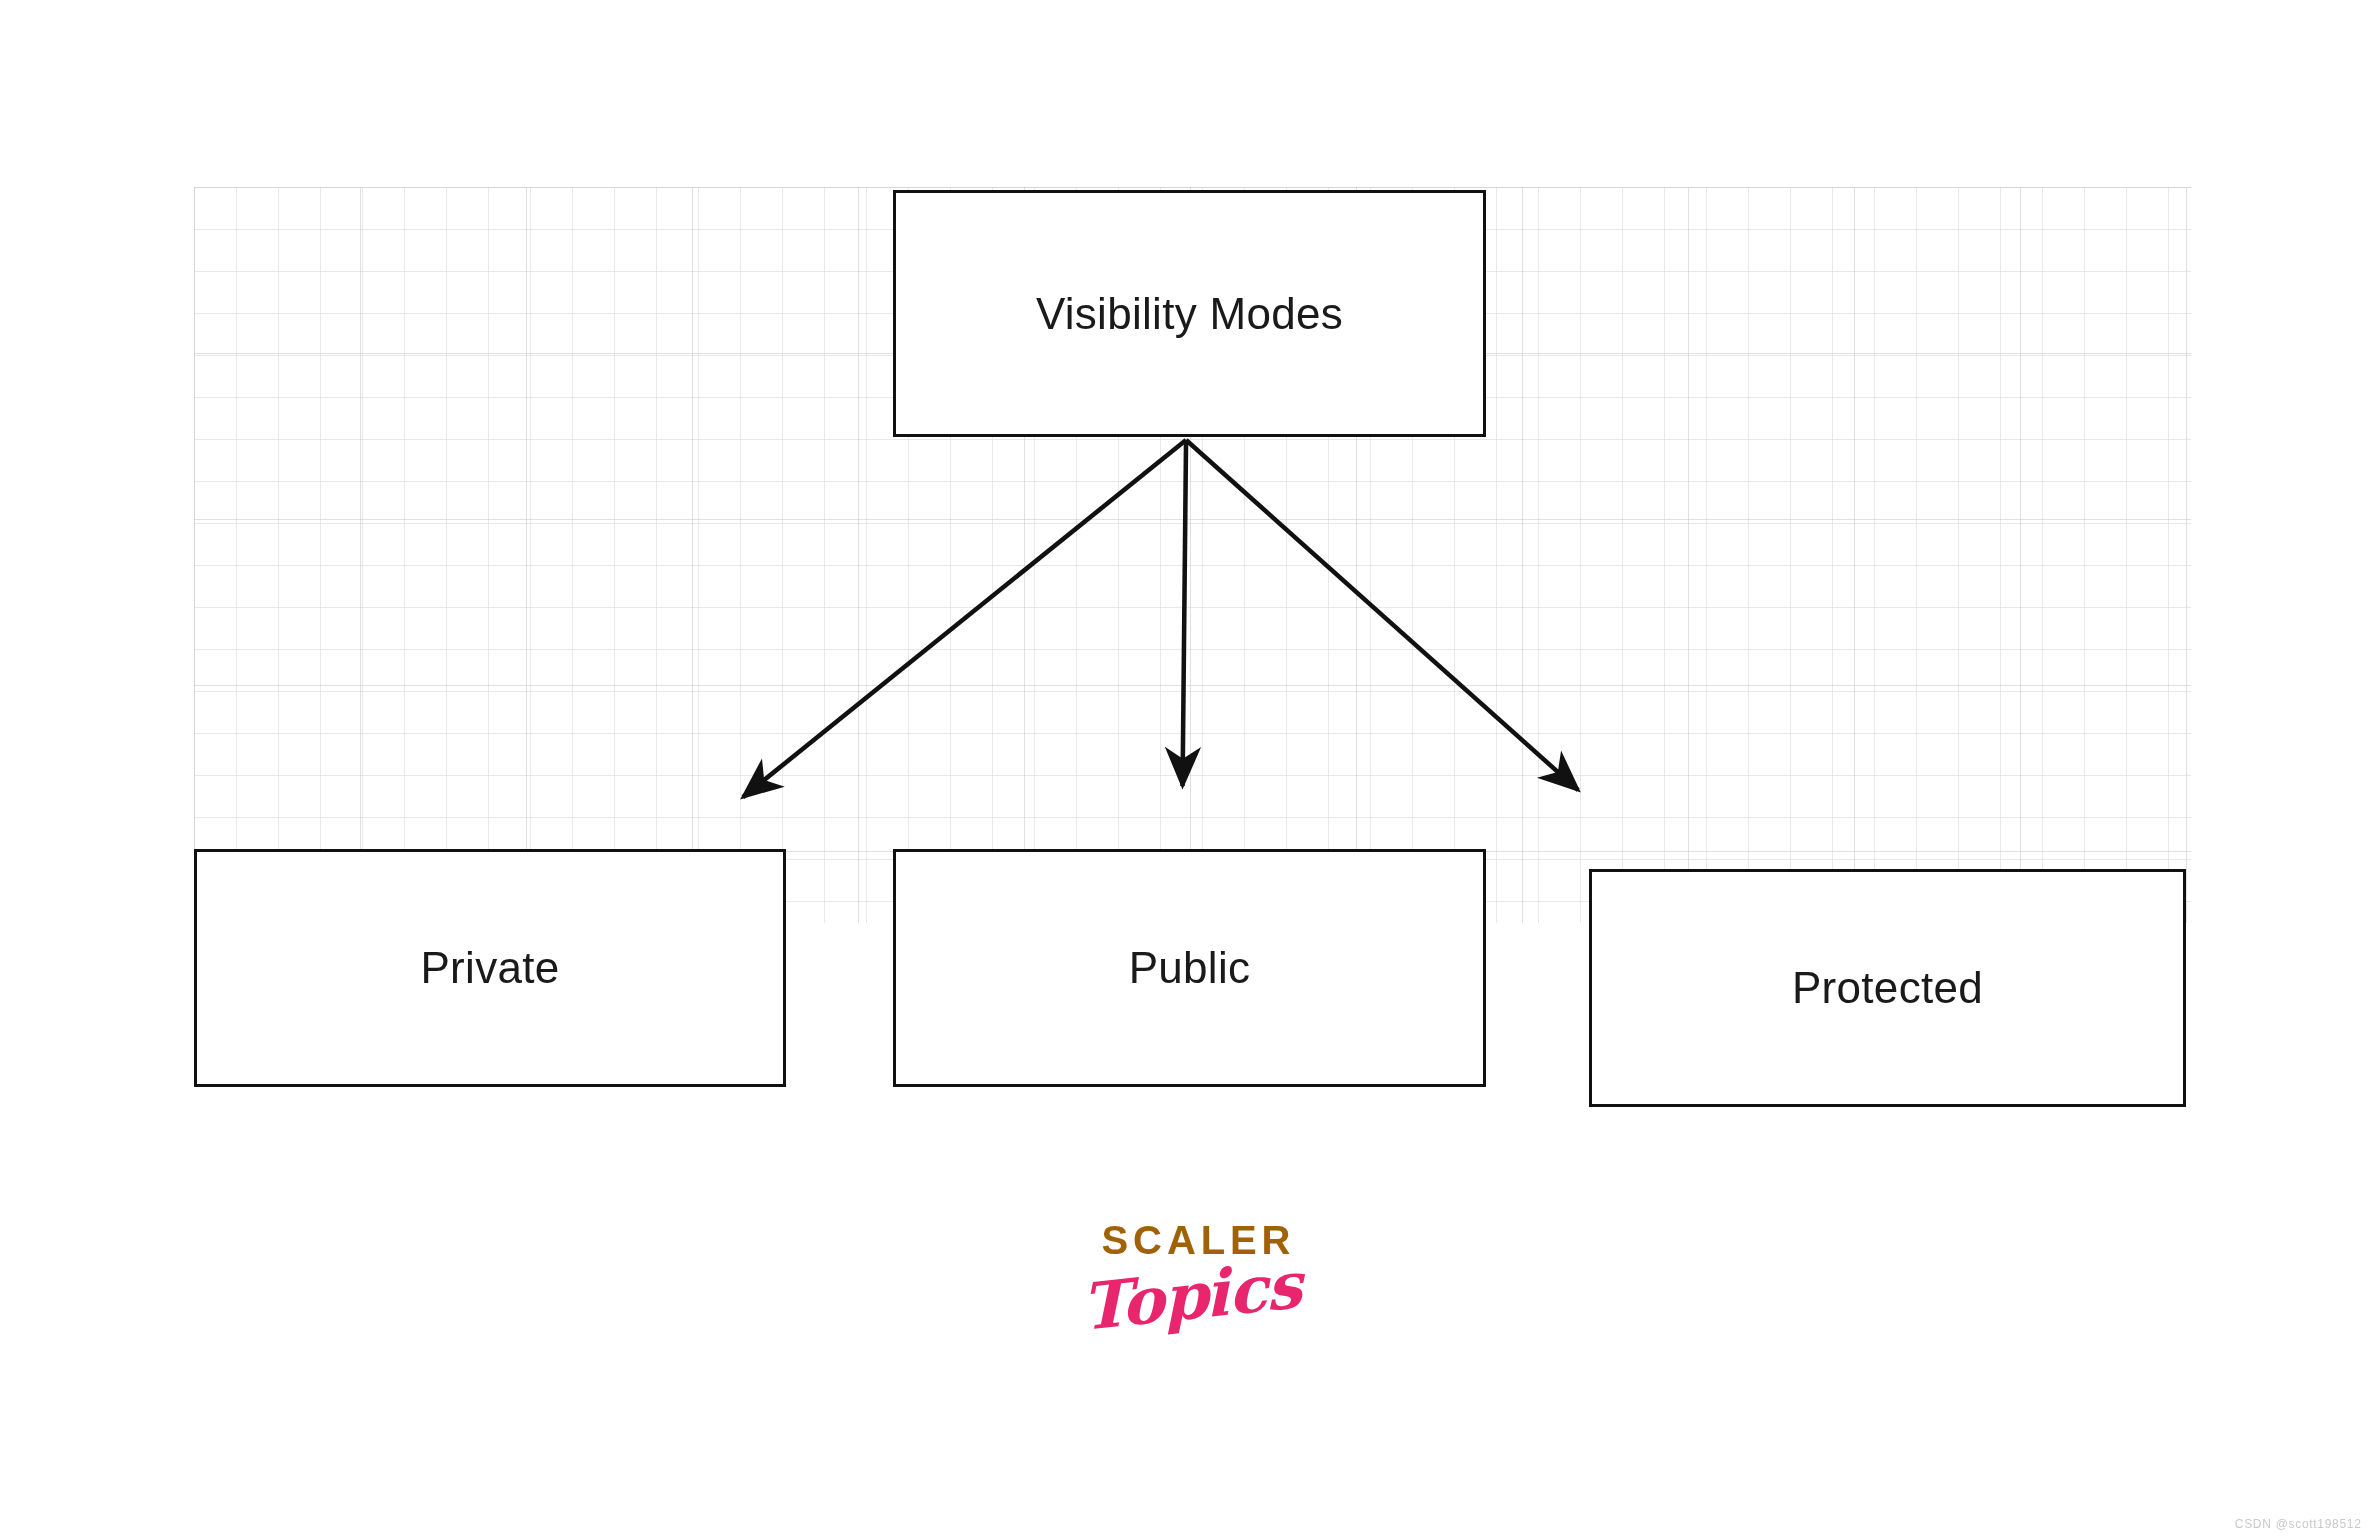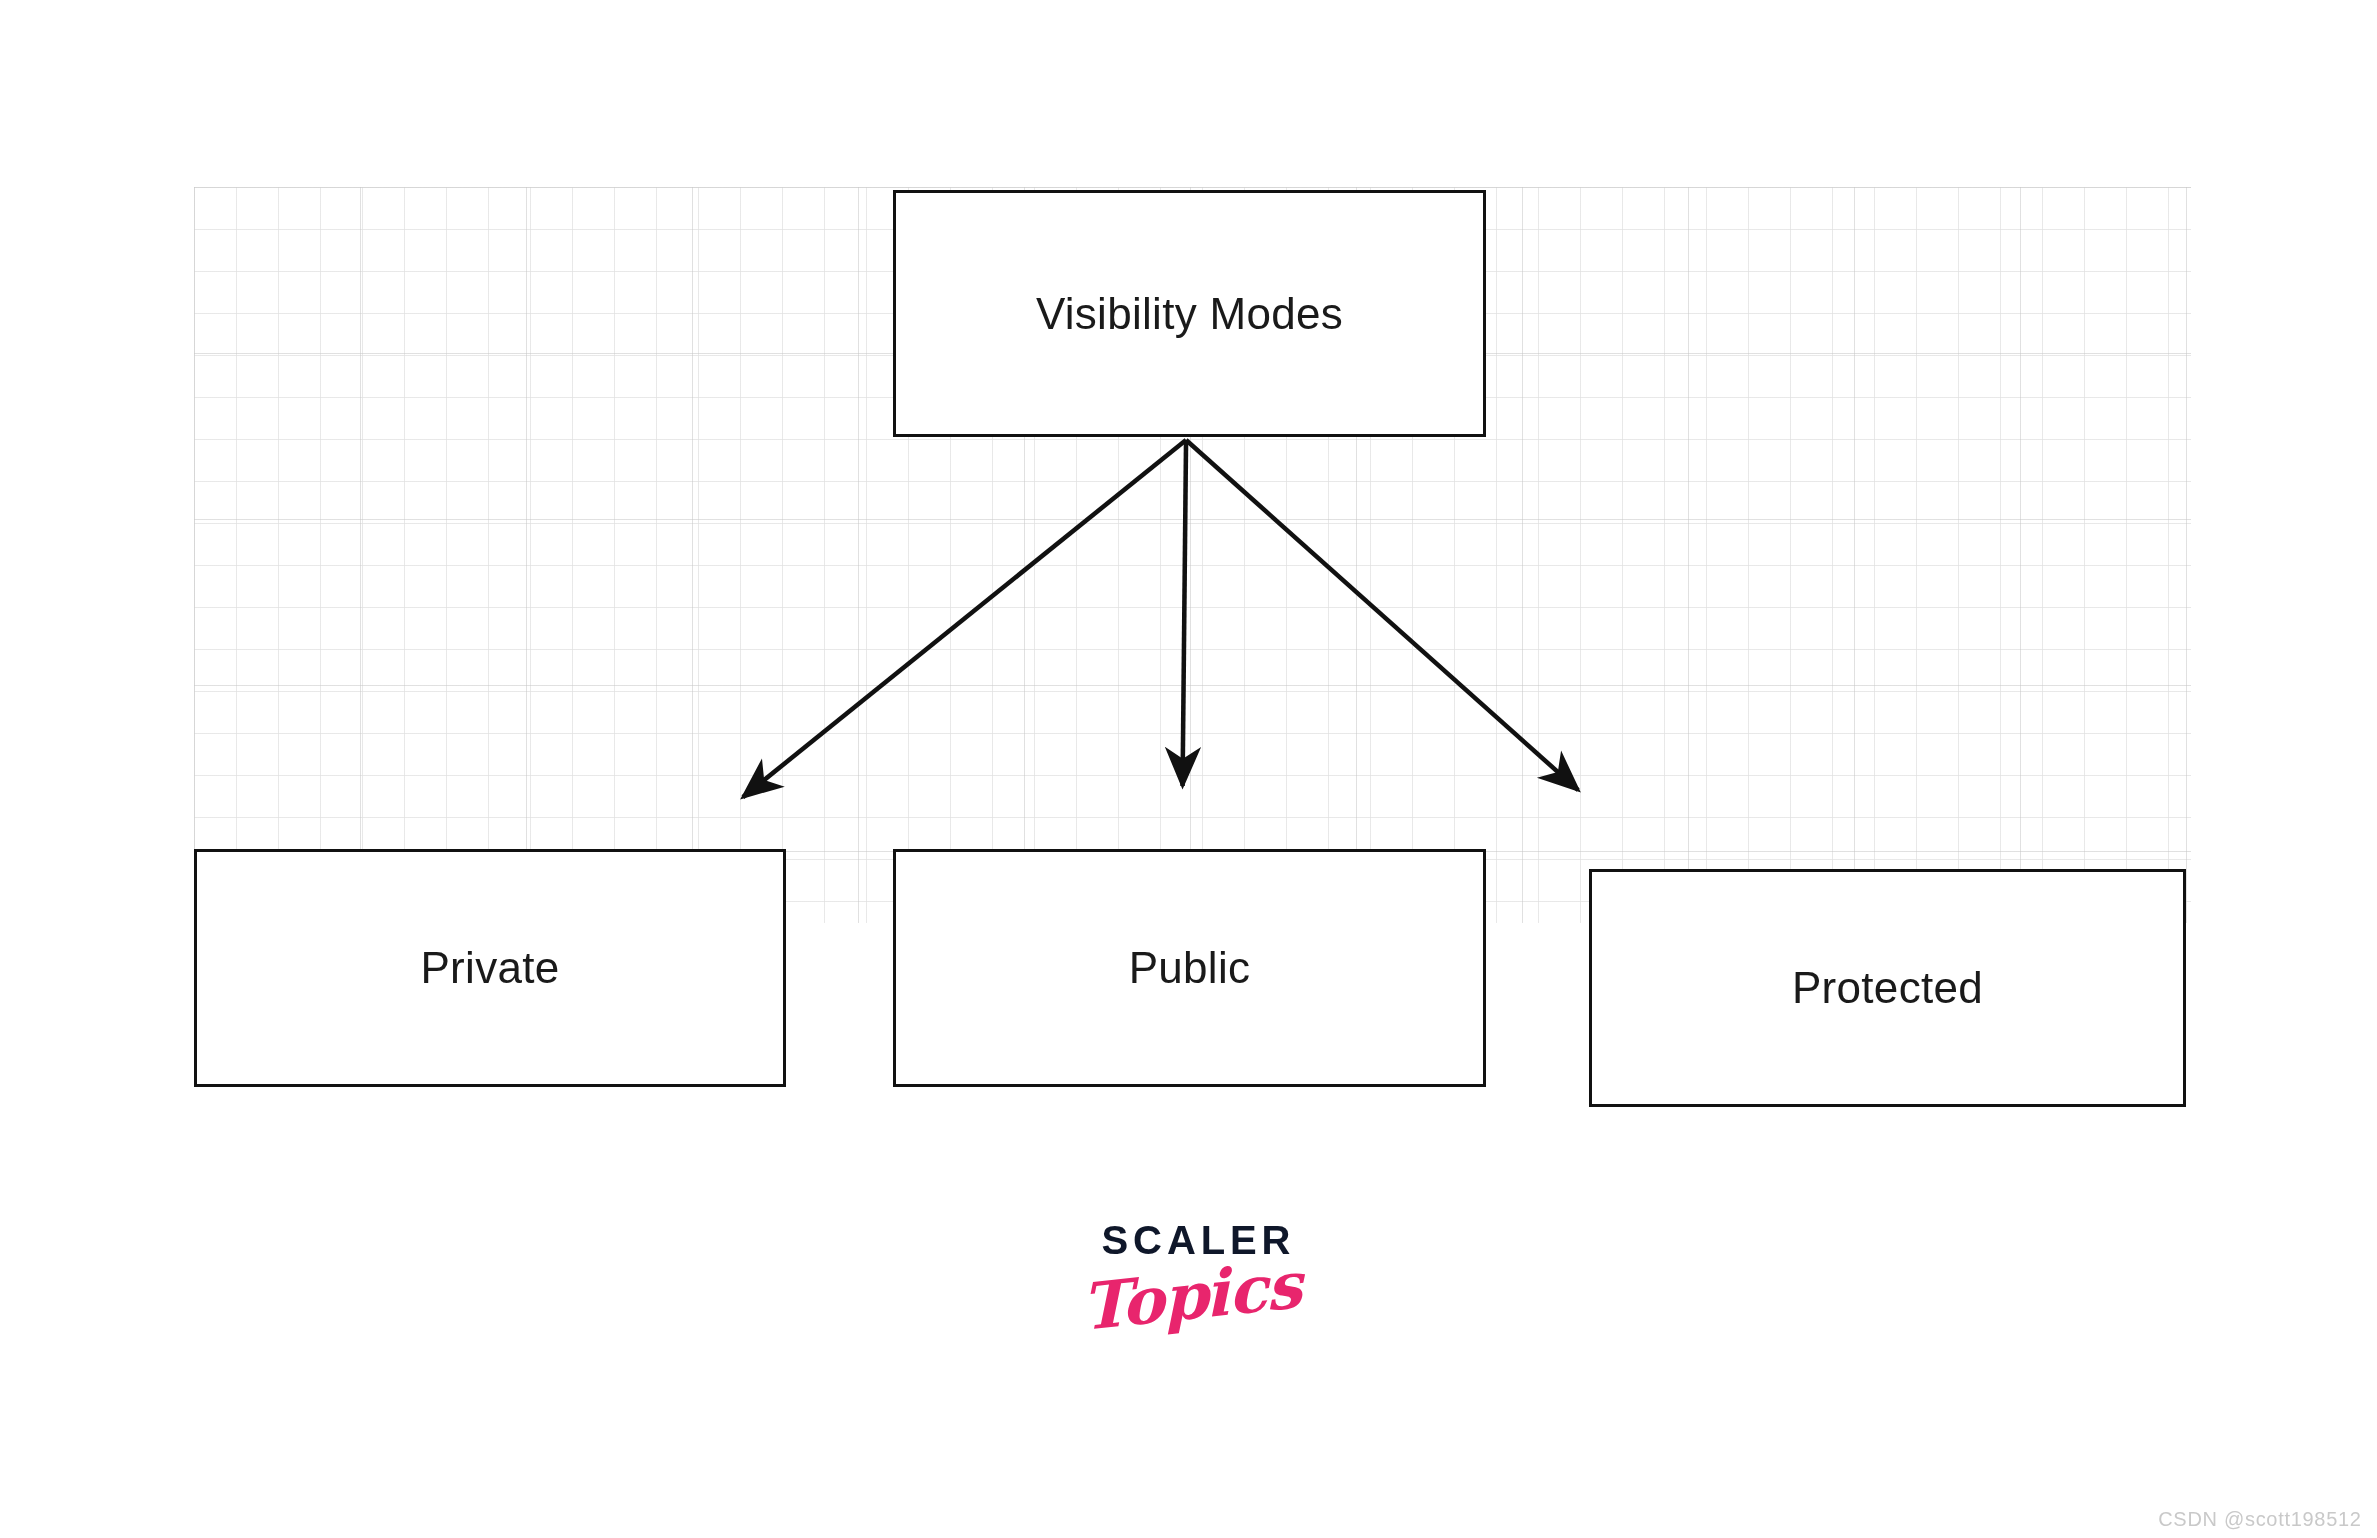--- a/index.html
+++ b/index.html
@@ -84,21 +84,21 @@
     top: 1220px;
     width: 322px;
     height: 175px;
     text-align: center;
   }
   .logo-scaler {
     font-family: "Liberation Sans", sans-serif;
     font-size: 40px;
     font-weight: 700;
     letter-spacing: 4.9px;
-    color: #0f172a;
+    color: #a16207;
     line-height: 1;
     display: block;
     padding-left: 4.9px;
   }
   .logo-topics {
     font-family: "DejaVu Serif", serif;
     font-size: 64px;
     font-weight: 700;
     font-style: italic;
     color: #E8256D;
@@ -108,21 +108,21 @@
     transform: rotate(-6deg) skewX(-7deg);
     letter-spacing: -1.4px;
   }
 
   
   .watermark {
     position: absolute;
     right: 15.4px;
     bottom: 8.4px;
     font-family: "Liberation Sans", sans-serif;
-    font-size: 20px;
+    font-size: 12px;
     color: #c9c9c9;
     letter-spacing: 0.7px;
     white-space: nowrap;
   }
 </style>
 </head>
 <body>
 
 <div id="canvas">
 

